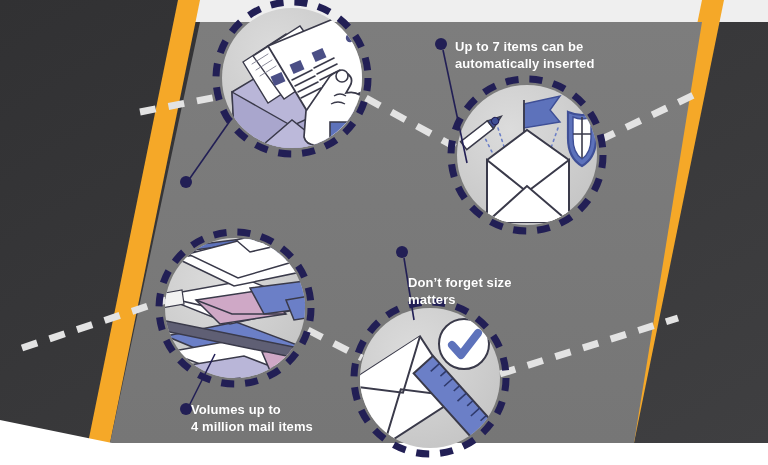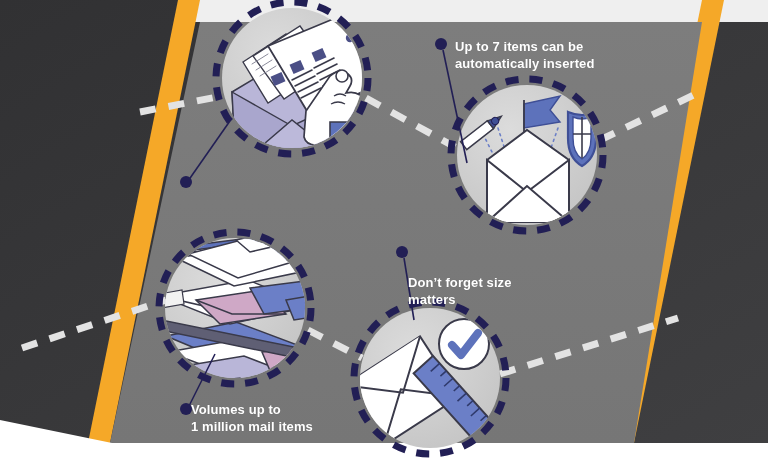--- a/index.html
+++ b/index.html
@@ -291,18 +291,18 @@
       </g>
 
     </g>
   </svg>
 
 
   <div class="label" id="label-seven-items">Up to 7 items can be
 automatically inserted</div>
 
   <div class="label" id="label-volumes">Volumes up to
-1 million mail items</div>
+4 million mail items</div>
 
   <div class="label" id="label-size-matters">Don’t forget size
 matters</div>
 
 </div>
 
 </body></html>

